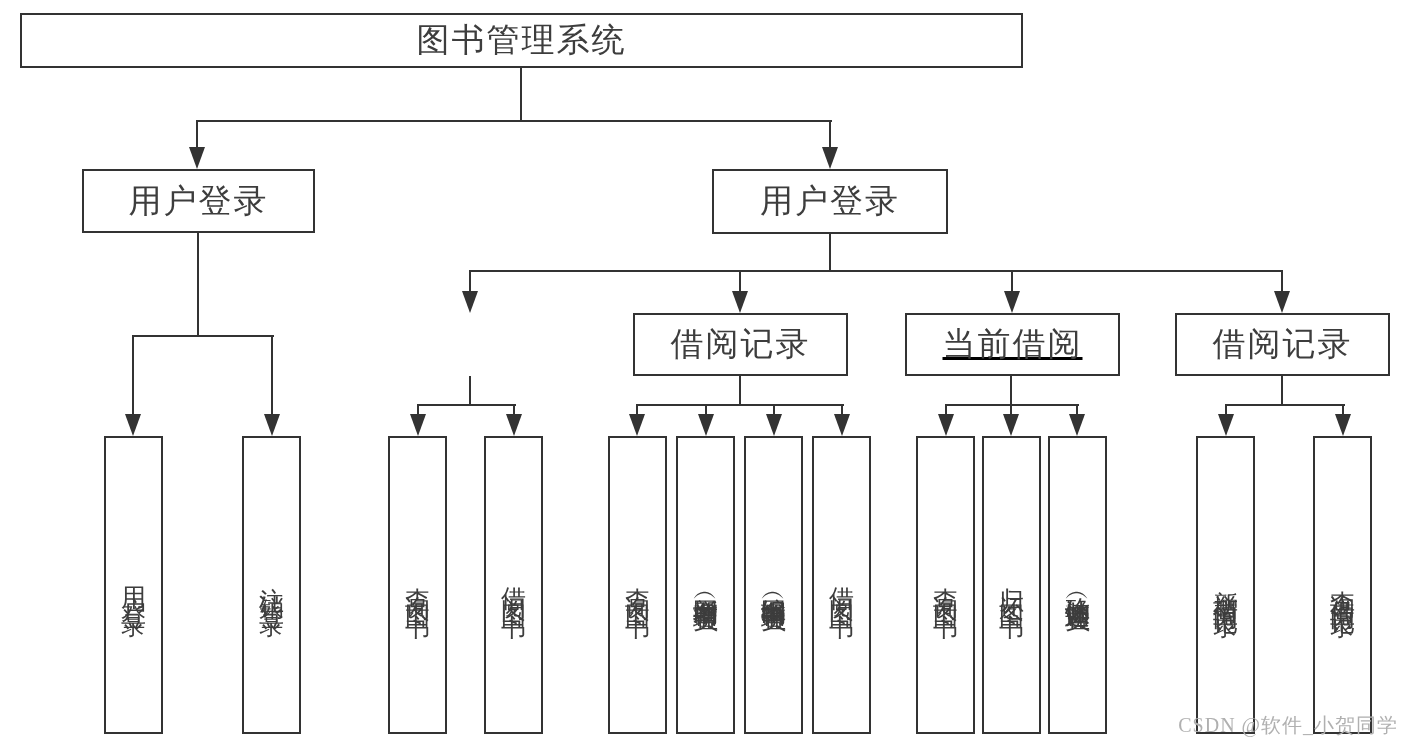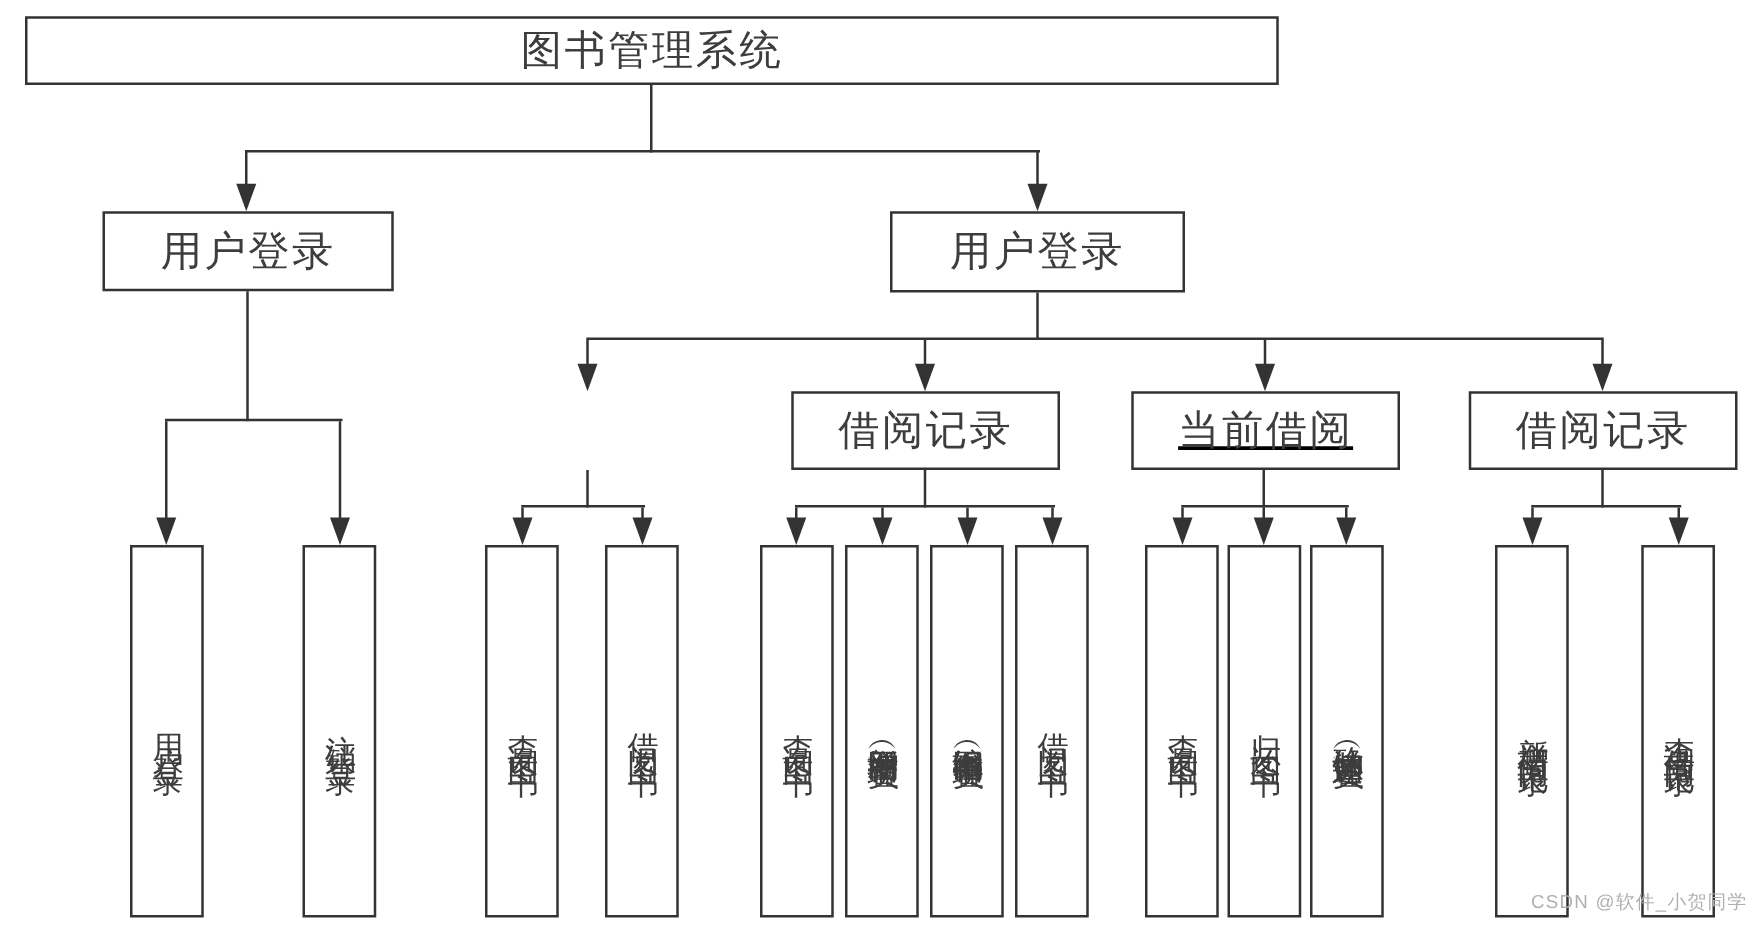--- a/index.html
+++ b/index.html
@@ -42,21 +42,21 @@
   .arrow::before{
     content:"";position:absolute;left:-1px;top:0;bottom:18px;width:2px;background:var(--line);
   }
   .arrow::after{
     content:"";position:absolute;left:-8px;bottom:0;width:0;height:0;
     border-left:8px solid transparent;border-right:8px solid transparent;
     border-top:22px solid var(--line);
   }
   .watermark{
     position:absolute;right:7px;top:712px;z-index:10;
-    color:var(--wm);font-size:15px;letter-spacing:1px;white-space:nowrap;
+    color:var(--wm);font-size:20px;letter-spacing:1px;white-space:nowrap;font-family:Liberation Serif, serif;
   }
 </style>
 </head>
 <body>
 
 <div class="canvas">
 
   <div class="node" style="left:20px;top:13px;width:1003px;height:55px;">
     <span>图书管理系统</span>
   </div>

